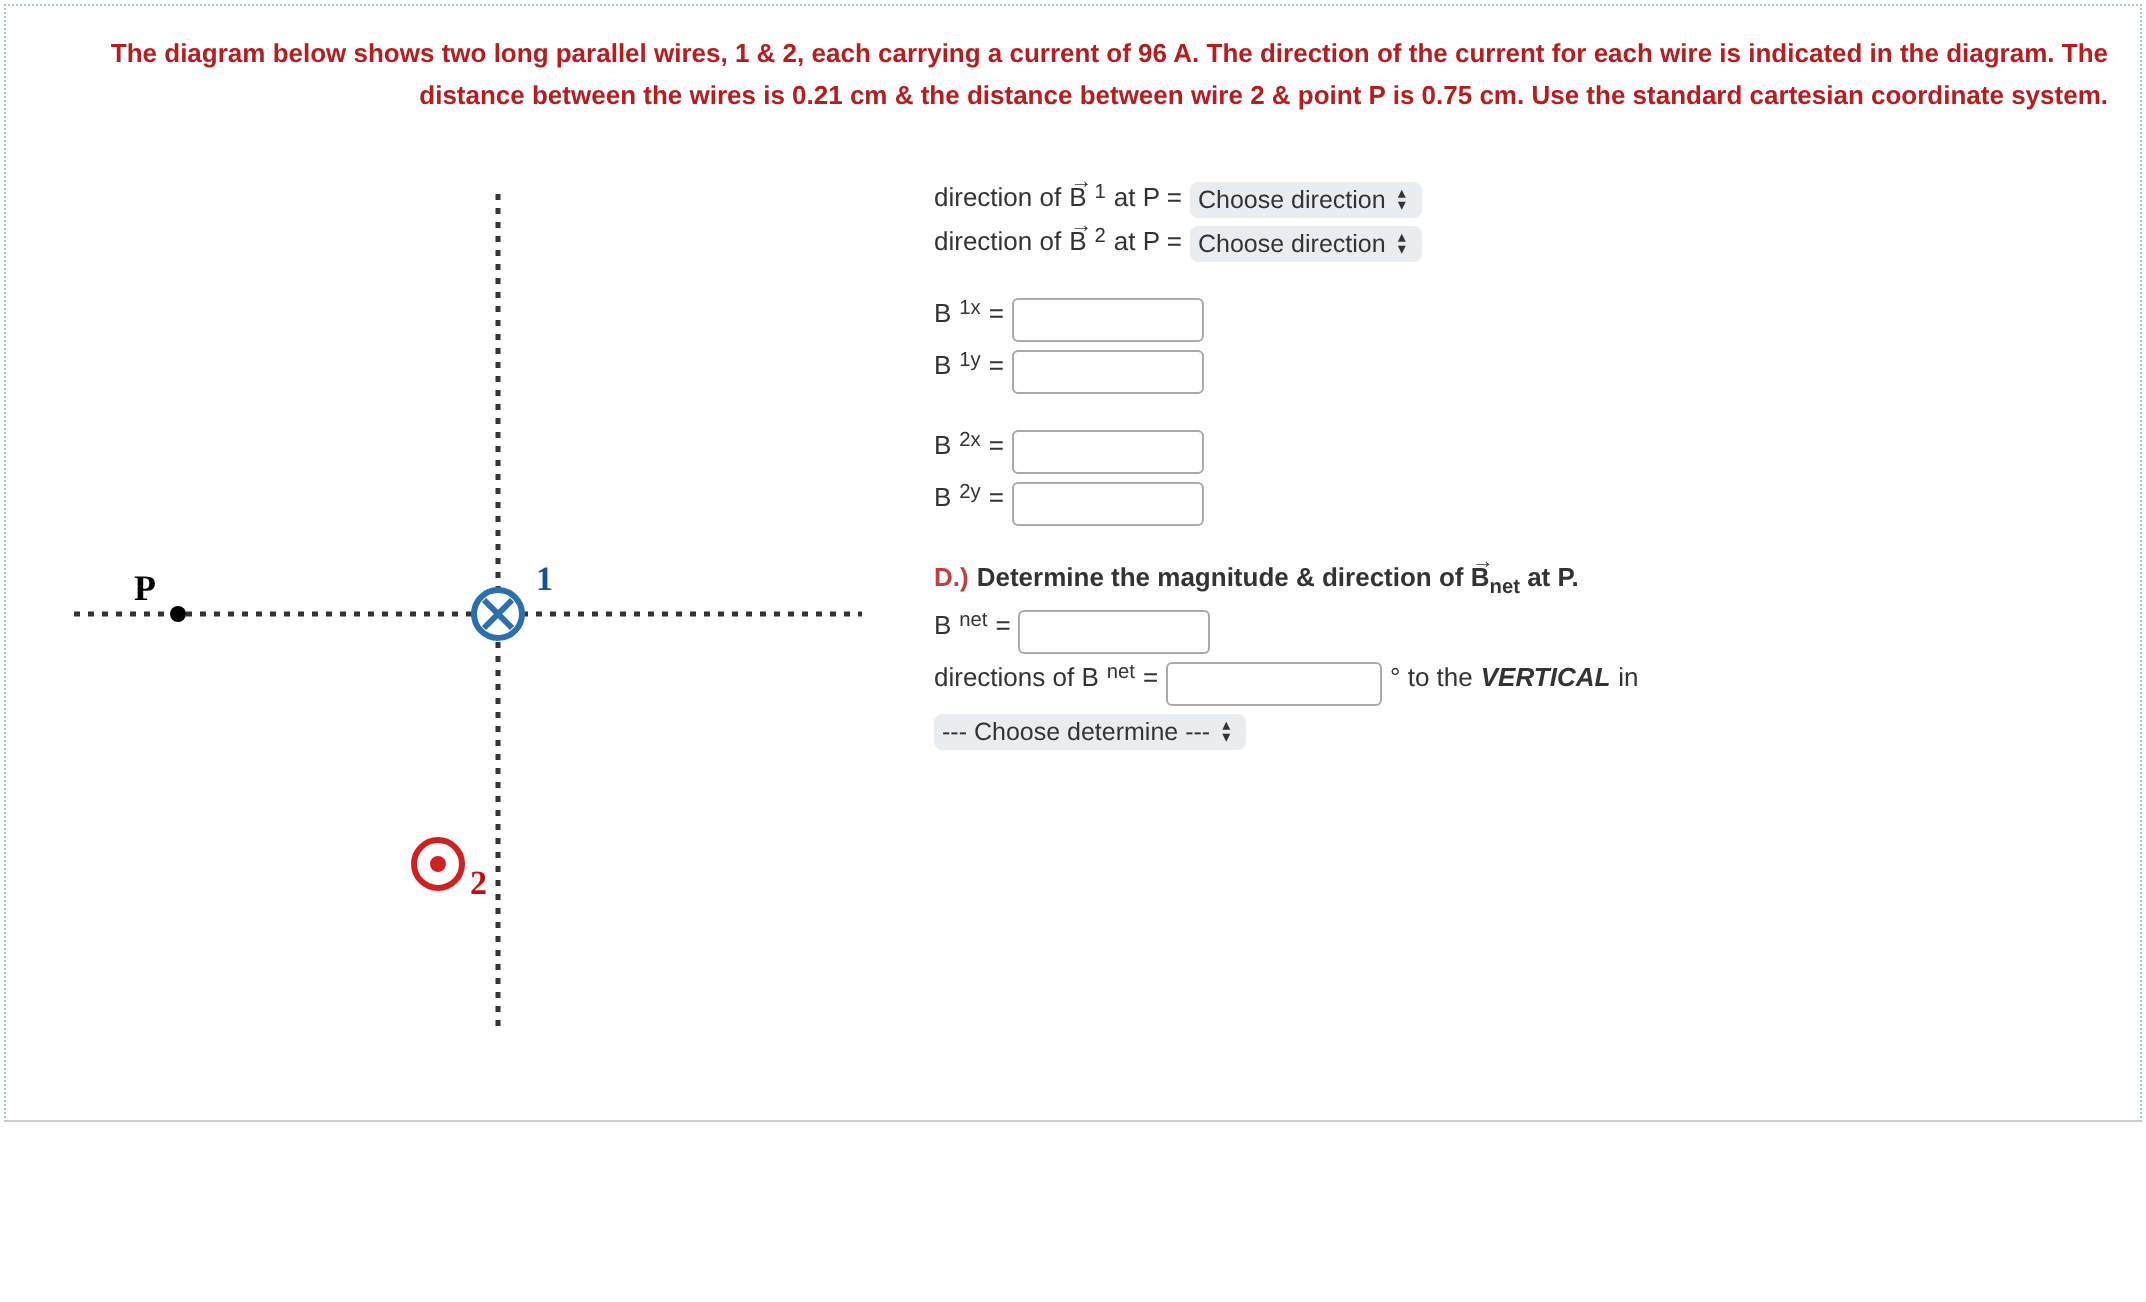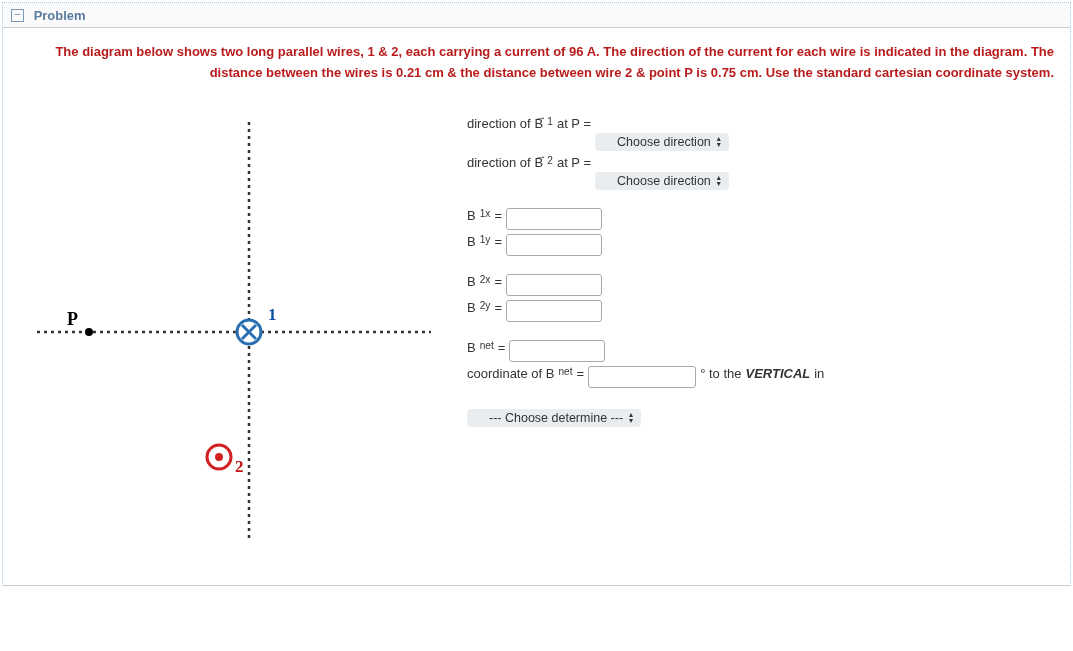--- a/index.html
+++ b/index.html
@@ -71,27 +71,26 @@
   .sub { vertical-align: sub; font-size: 0.78em; }
   .row {
     margin: 4px 0;
     display: flex;
     align-items: flex-start;
     gap: 4px;
   }
   .select-like {
     background: #e9edf0;
     border-radius: 4px;
-    padding: 2px 8px 2px 22px;
+    padding: 2px 8px 2px 4px;
     font-size: 12.5px;
     display: inline-flex;
     align-items: center;
     gap: 6px;
     cursor: pointer;
-    margin-top: 17px;
   }
   .caret {
     font-size: 10px;
     line-height: 1;
     display: inline-flex;
     flex-direction: column;
     gap: 0;
   }
   input[type="text"].num {
     width: 86px;
@@ -115,24 +114,20 @@
     font-weight: normal;
   }
   .nonbold .vec { font-weight: normal; }
   .nonbold .vec::after { font-weight: normal; }
   em.caps { font-style: italic; font-weight: bold; }
 </style>
 </head>
 <body>
 
 <div class="outer">
-  <div class="section-header">
-    <span class="toggle">−</span>
-    <span class="section-title">Problem</span>
-  </div>
 
   <div class="content">
 
     <div class="problem-text">The diagram below shows two long parallel wires, 1 &amp; 2, each carrying a current of 96 A. The direction of the current for each wire is indicated in the diagram. The distance between the wires is 0.21 cm &amp; the distance between wire 2 &amp; point P is 0.75 cm. Use the standard cartesian coordinate system.</div>
 
     <div class="layout">
 
       <div class="diagram-col">
         <svg viewBox="0 0 420 440" width="420" height="440">
 
@@ -203,28 +198,31 @@
           </div>
           <div class="row">
             <span>B</span>
               <span class="sub">2y</span>
               <span> = </span>
             <input type="text" class="num" style="">
           </div>
         </div>
 
         <div class="part">
+          <div class="part-title">
+            <span class="pl">D.)</span><span>Determine the magnitude &amp; direction of </span><span class="vec">B</span><span class="sub">net</span><span> at P.</span>
+          </div>
           <div class="row">
             <span>B</span>
               <span class="sub">net</span>
               <span> = </span>
             <input type="text" class="num" style="">
           </div>
           <div class="row">
-            <span>coordinate of B</span>
+            <span>directions of B</span>
               <span class="sub">net</span>
               <span> = </span>
             <input type="text" class="num" style="width: 98px;">
             <span>° to the </span>
               <em class="caps">VERTICAL</em>
               <span> in</span>
           </div>
           <div class="row">
             <span class="select-like">
               <span>--- Choose determine ---</span>

